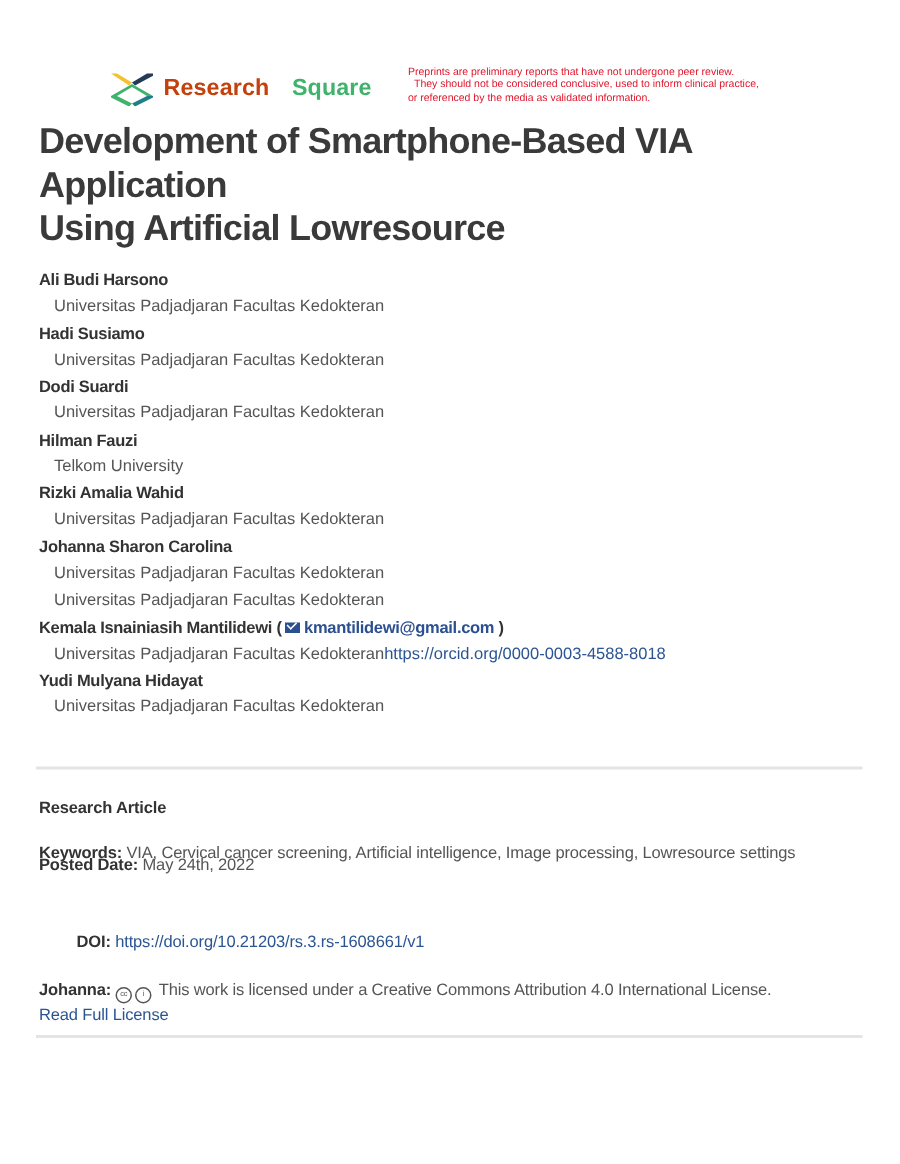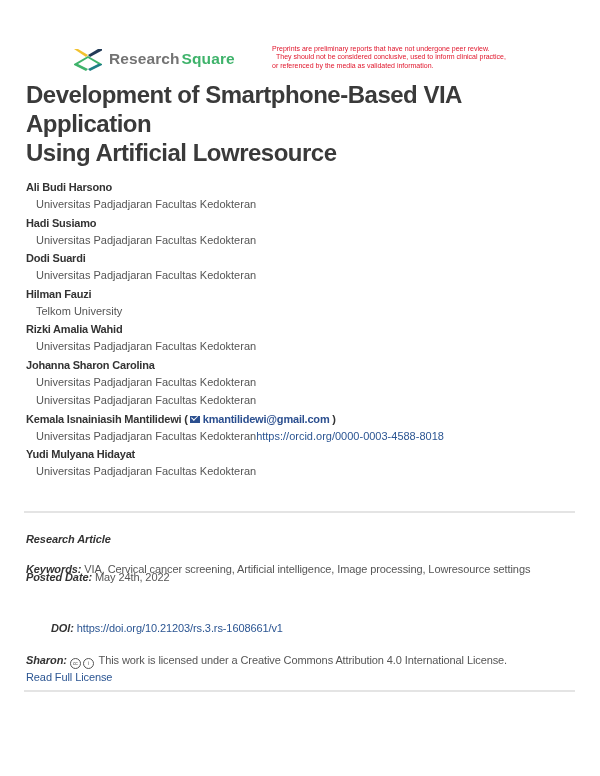--- a/index.html
+++ b/index.html
@@ -1,37 +1,37 @@
 <!DOCTYPE html>
 <html><head>
   <meta charset="utf-8">
   <style>
     html, body { margin: 0; padding: 0; background: #ffffff; }
     body { width: 600px; height: 776px; position: relative; overflow: hidden; font-family: "Liberation Sans", sans-serif; color: #333; }
     .header { position: absolute; left: 0; top: 0; width: 600px; height: 80px; }
     .logo { position: absolute; left: 73px; top: 47px; display: flex; align-items: center; }
     .logo svg { width: 30px; height: 24px; }
     .brand { margin-left: 6px; font-size: 15.5px; font-weight: bold; letter-spacing: 0.1px; }
-    .brand .r { color: #737373; text-align: center; }
-    .brand .s { color: #3fb36b; margin-left: 2px; }
+    .brand .r { color: #c2410c; text-align: center; }
+    .brand .s { color: #3fb36b; margin-left: 15px; }
     .disclaimer { position: absolute; left: 272px; top: 45px; width: 280px; font-size: 7px; line-height: 8.4px; color: #e0152b; }
     .disclaimer div:nth-child(2) { padding-left: 4px; }
     .title { position: absolute; left: 26px; top: 80px; width: 560px; font-size: 24px; font-weight: bold; line-height: 29px; color: #3a3a3a; letter-spacing: -0.5px; }
     .authors { position: absolute; left: 26px; top: 178px; width: 560px; }
     .author { }
     .author-name { font-size: 11px; font-weight: bold; line-height: 18px; color: #333; letter-spacing: -0.2px; height: 17px; }
     .author-affil { font-size: 11px; line-height: 18px; color: #555; padding-left: 10px; height: 18.5px; }
     .email { color: #2b4f8f; }
     .paren { color: #333; }
     .orcid { color: #2b5592; }
     .mail-icon { display: inline-block; width: 10px; height: 7px; background: #2b4f8f; position: relative; vertical-align: 0px; margin-right: 3px; margin-left: 2px; }
     .mail-icon::after { content: ""; position: absolute; left: 1px; top: 0; width: 6px; height: 4px; border-left: 1px solid #fff; border-bottom: 1px solid #fff; transform: skewX(0) rotate(-45deg); transform-origin: 0 0; left: 1px; top: 2px; width: 5px; height: 3px; }
     .divider { position: absolute; left: 24px; width: 551px; height: 2px; background: #e4e4e4; }
     .meta { position: absolute; left: 26px; font-size: 11px; color: #555; letter-spacing: -0.1px; }
-    .meta .label { font-weight: bold; color: #333; font-style: italic; }
+    .meta .label { font-weight: bold; color: #333; }
     .meta a, .link { color: #2b5592; text-decoration: none; }
     .cc-icon { display: inline-block; width: 9px; height: 9px; border: 1px solid #555; border-radius: 50%; font-size: 5px; line-height: 9px; text-align: center; vertical-align: -1px; margin-right: 2px; color: #555; }
   </style>
 </head>
 <body>
 
 <div class="header">
   <div class="logo">
     <svg viewBox="0 0 30 24">
       <polygon points="1,2 5,2 15,8 13,10" fill="#f2c230"></polygon>
@@ -113,19 +113,19 @@
   <span class="label">Posted Date:</span>
   <span>May 24th, 2022</span>
 </div>
 
 <div class="meta" style="top:622px;padding-left:25px;">
   <span class="label">DOI:</span>
   <a class="link">https://doi.org/10.21203/rs.3.rs-1608661/v1</a>
 </div>
 
 <div class="meta" style="top:652px; line-height:17px;">
-  <span class="label">Sharon:</span>
+  <span class="label">Johanna:</span>
   <span class="cc-icon">cc</span><span class="cc-icon">i</span>
   <span>This work is licensed under a Creative Commons Attribution 4.0 International License.</span><br>
   <a class="link">Read Full License</a>
 </div>
 
 <div class="divider" style="top:690px;"></div>
 
 </body></html>

